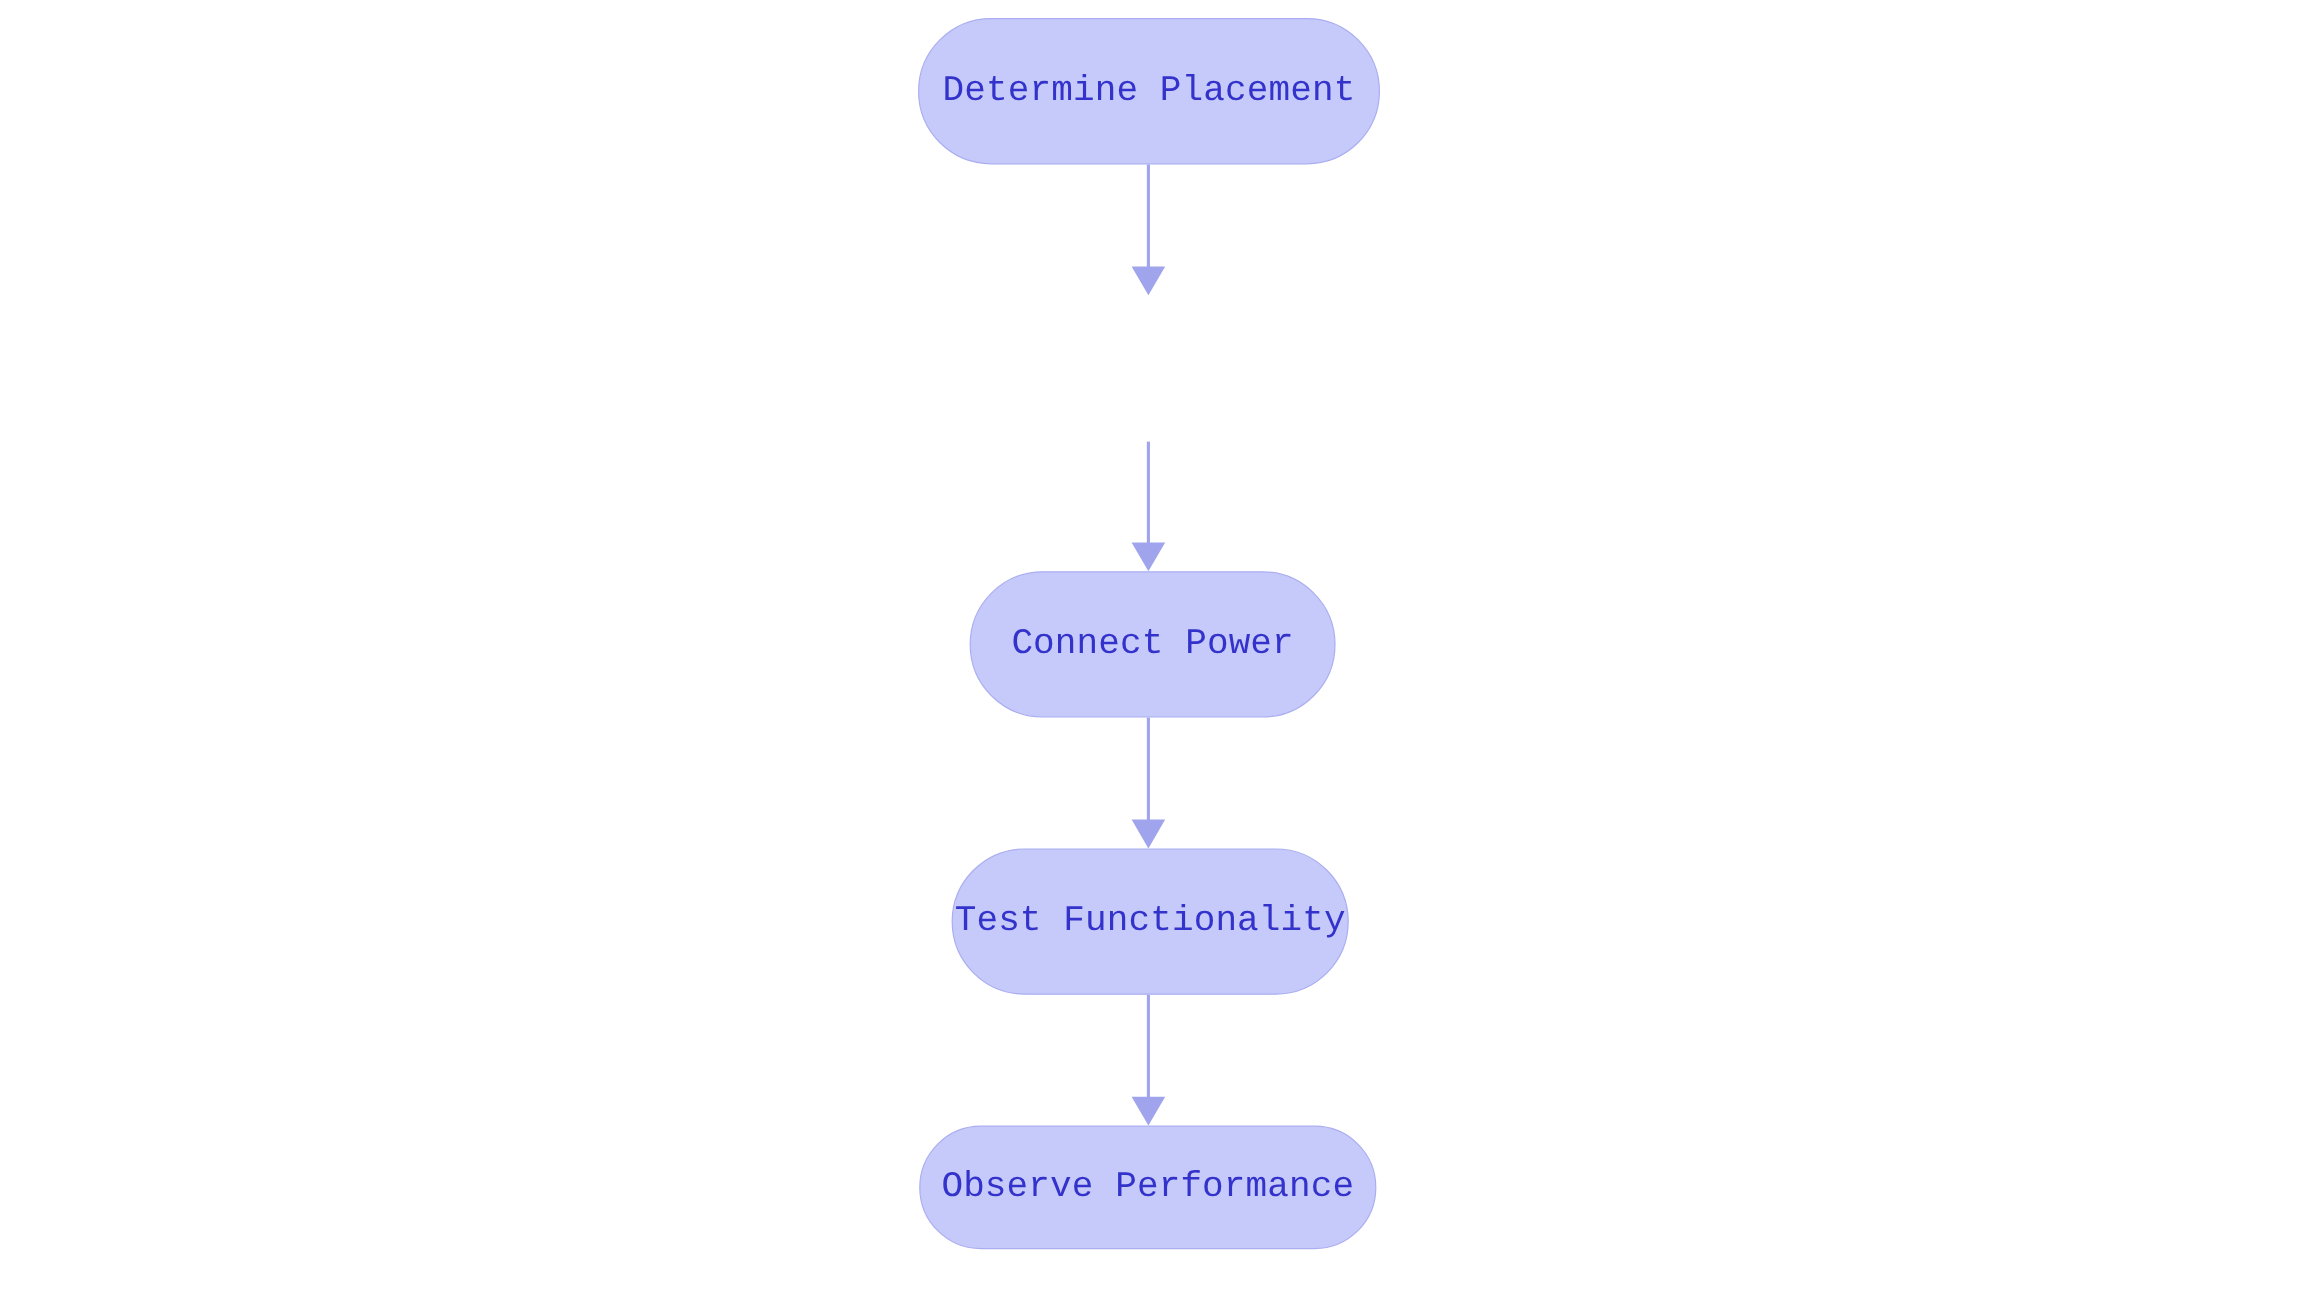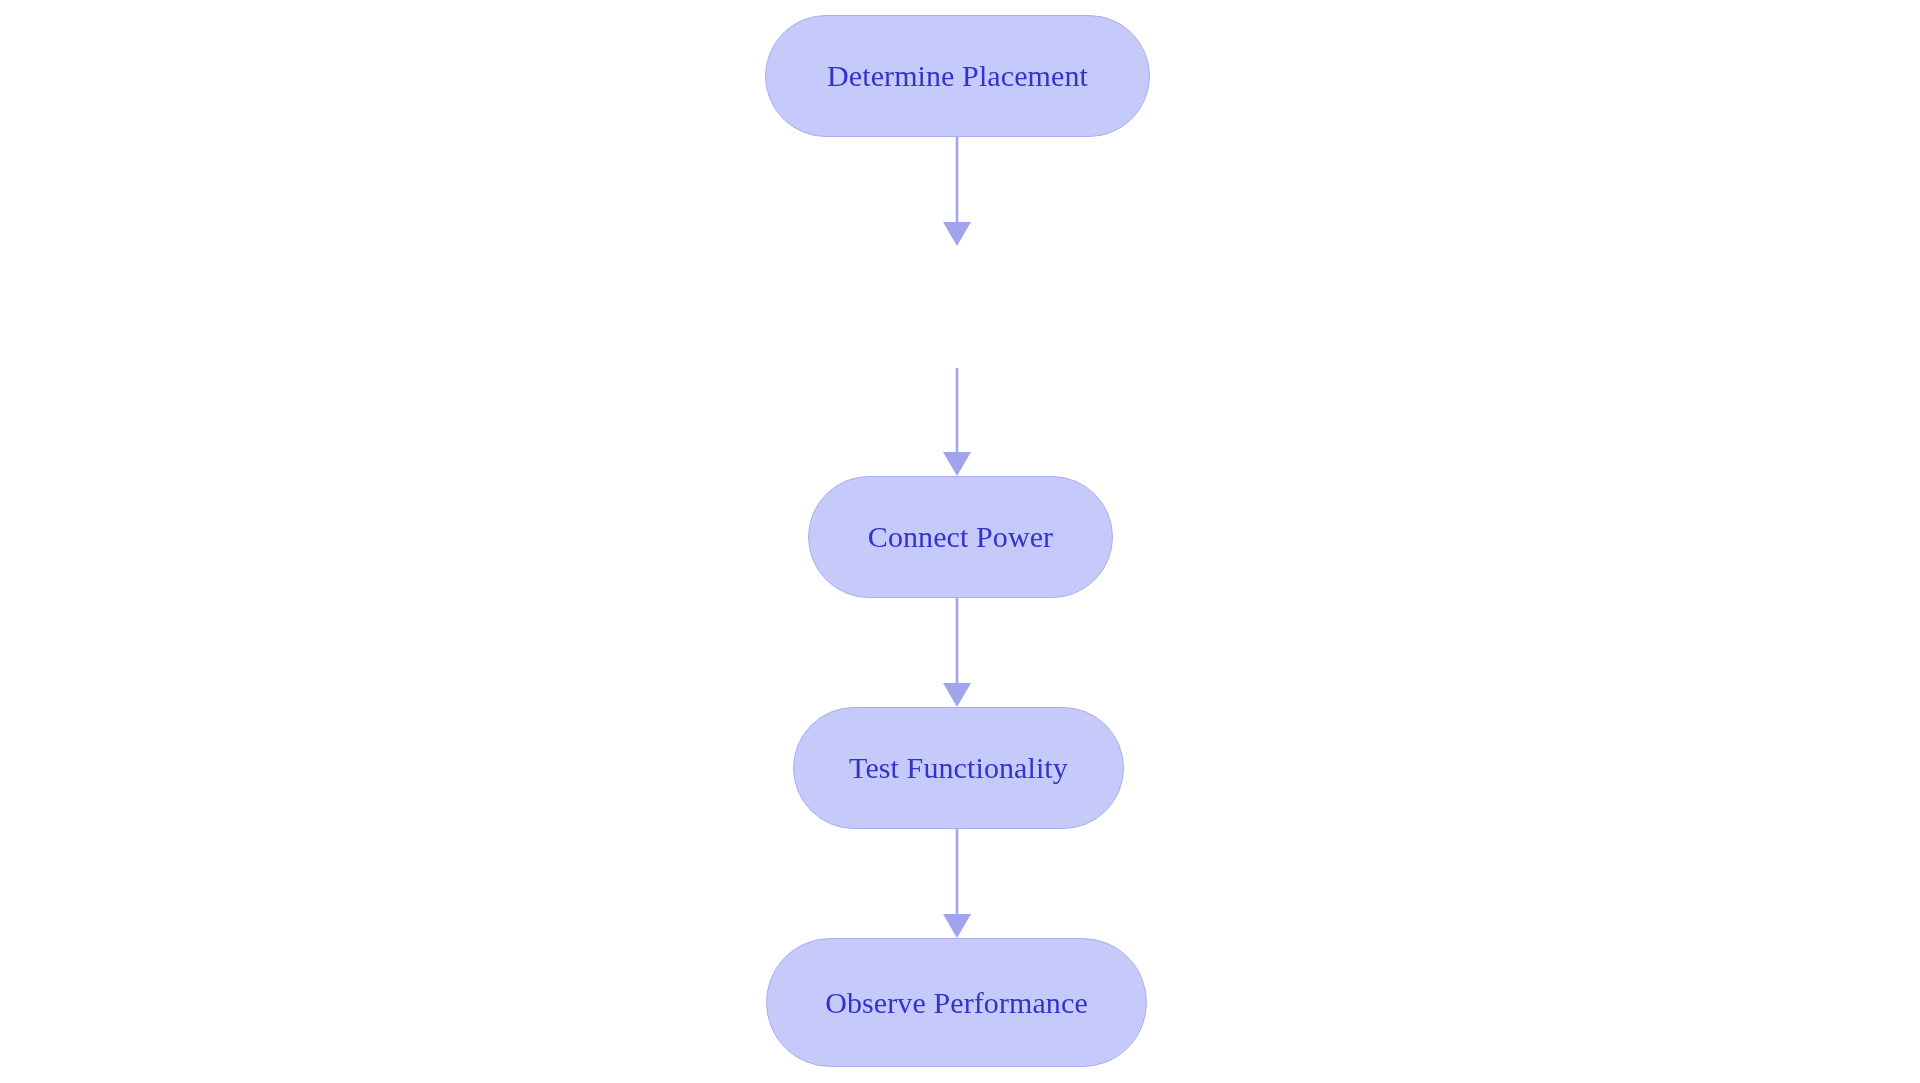--- a/index.html
+++ b/index.html
@@ -34,21 +34,21 @@
   .node {
     position: absolute;
     box-sizing: border-box;
     display: flex;
     align-items: center;
     justify-content: center;
     background: #c6cafa;
     border: 1.6px solid #aaaef0;
     border-radius: 9999px;
     color: #3333cc;
-    font-family: Liberation Serif, serif;
+    font-family: Liberation Mono, monospace;
     font-size: 30px;
     font-weight: 400;
     letter-spacing: 0.1px;
     white-space: nowrap;
     line-height: 1;
     user-select: none;
   }
 
   .node-label {
     display: block;
@@ -86,17 +86,17 @@
 
 
   <div class="node" style="left:793px; top:707px; width:331px; height:122px;">
     <span class="node-label">Test Functionality</span>
   </div>
 
   <div class="node" style="left:808px; top:476px; width:305px; height:122px;">
     <span class="node-label">Connect Power</span>
   </div>
 
-  <div class="node" style="left:766px; top:938px; width:381px; height:129px;">
+  <div class="node" style="left:766px; top:938px; width:381px; height:103px;">
     <span class="node-label">Observe Performance</span>
   </div>
 
 </div>
 
 </body></html>

